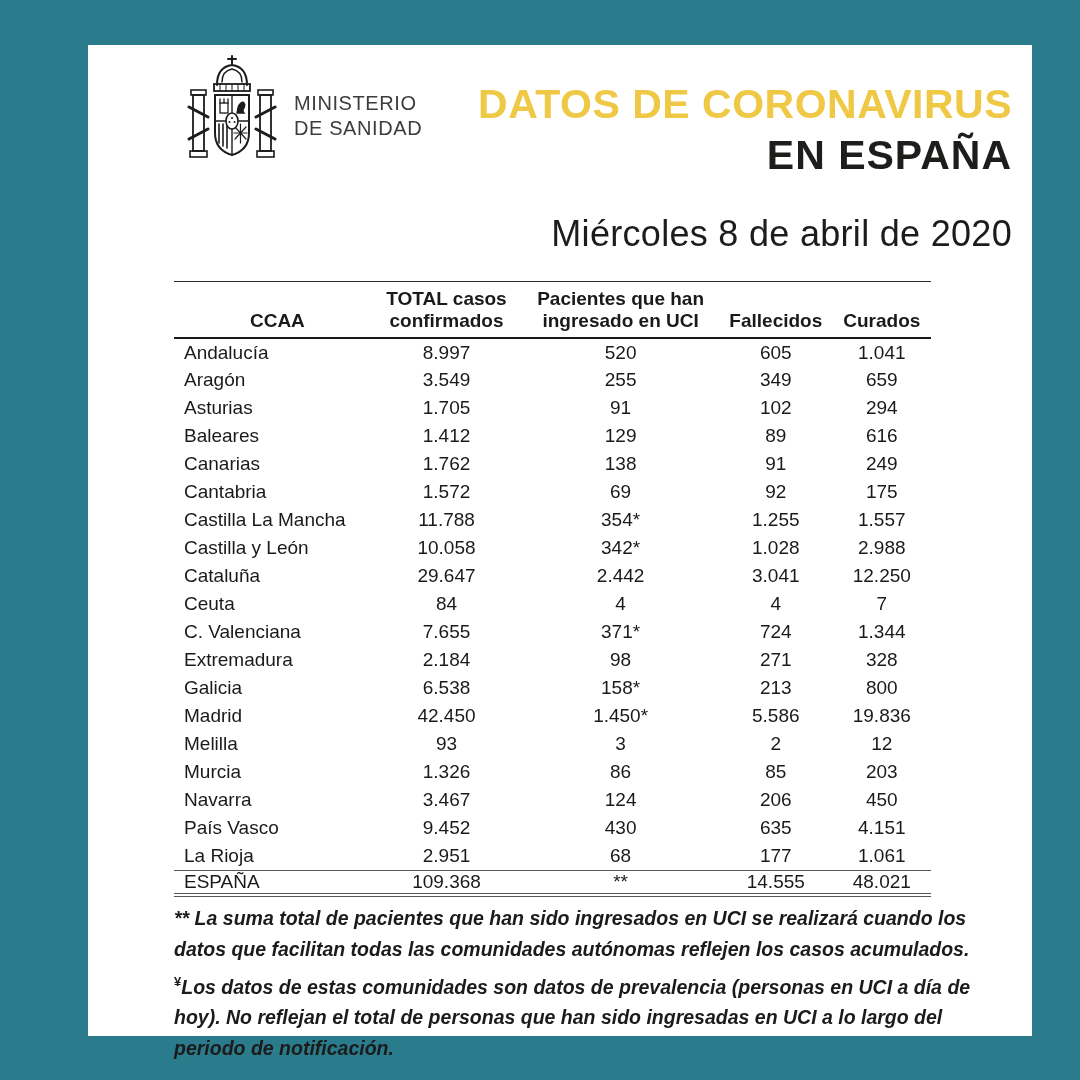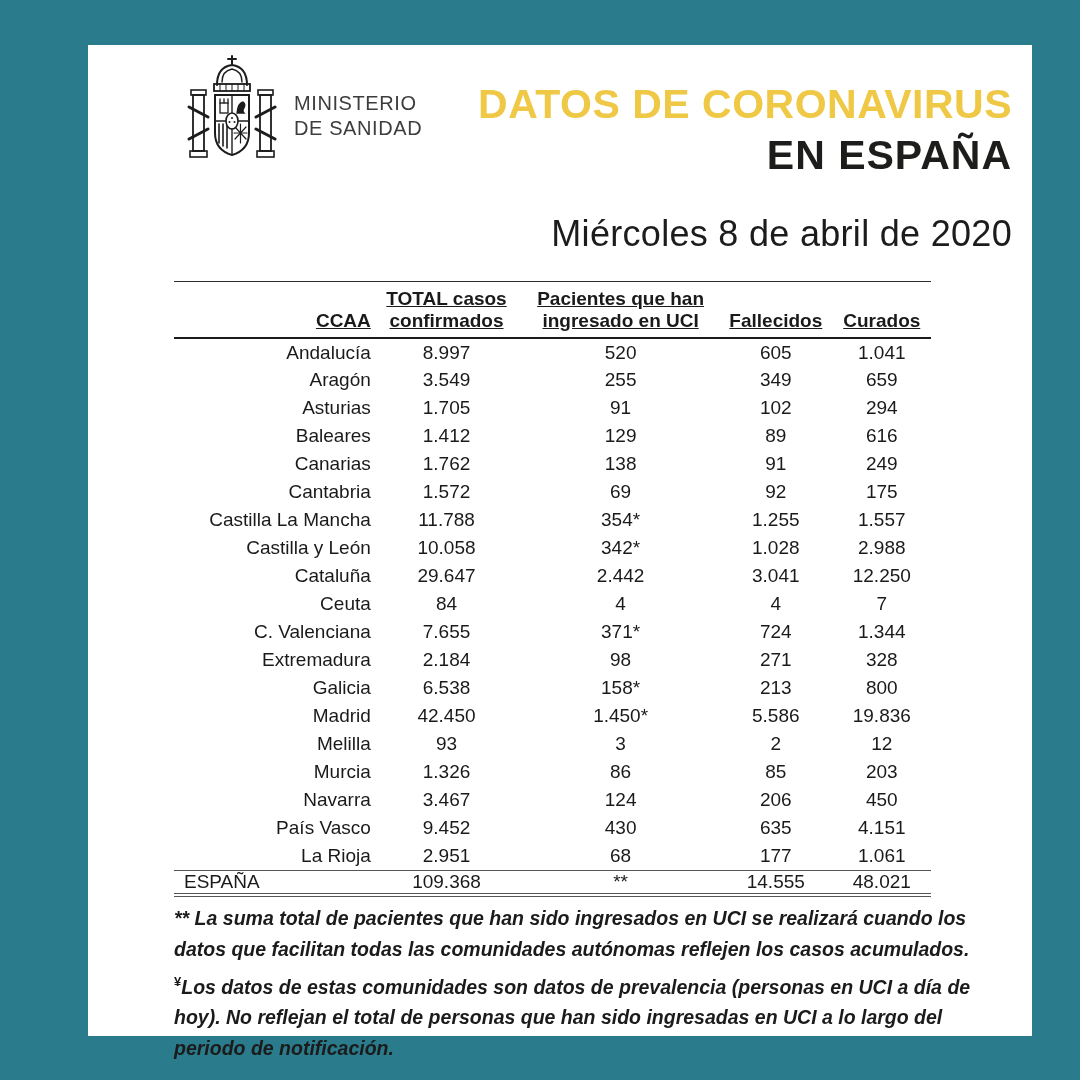--- a/index.html
+++ b/index.html
@@ -81,30 +81,29 @@
   col.c5 { width: 13%; }
   thead th {
     border-top: 1.5px solid #2b2b2b;
     border-bottom: 2.5px solid #1a1a1a;
     font-size: 19px;
     font-weight: bold;
     vertical-align: bottom;
     padding: 6px 0 5px 0;
     line-height: 22px;
     text-align: center;
-    text-decoration: underline;
-  }
-  thead th.ccaa-h { text-align: right; padding-left: 10px; }
+  }
+  thead th.ccaa-h { text-align: center; padding-left: 10px; }
   tbody td {
     font-size: 19px;
     height: 28px;
     text-align: center;
     vertical-align: middle;
   }
-  tbody td:first-child { text-align: right; padding-left: 10px; }
+  tbody td:first-child { text-align: left; padding-left: 10px; }
   tr.total-row td {
     border-top: 1.5px solid #565656;
     border-bottom: 4px double #565656;
     font-size: 19px;
     height: 20px;
     text-align: center;
     vertical-align: middle;
   }
   tr.total-row td:first-child { text-align: left; padding-left: 10px; }
   

